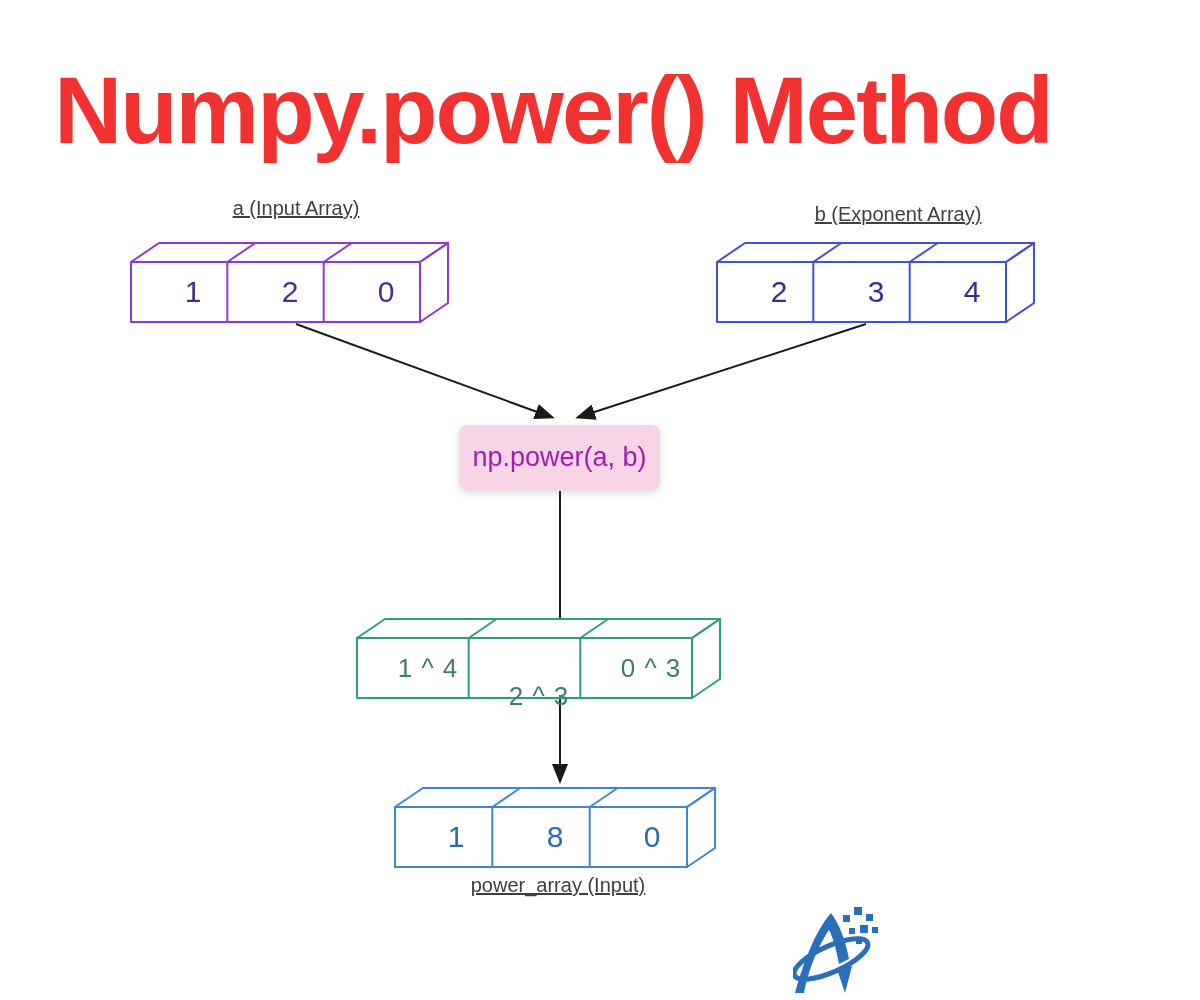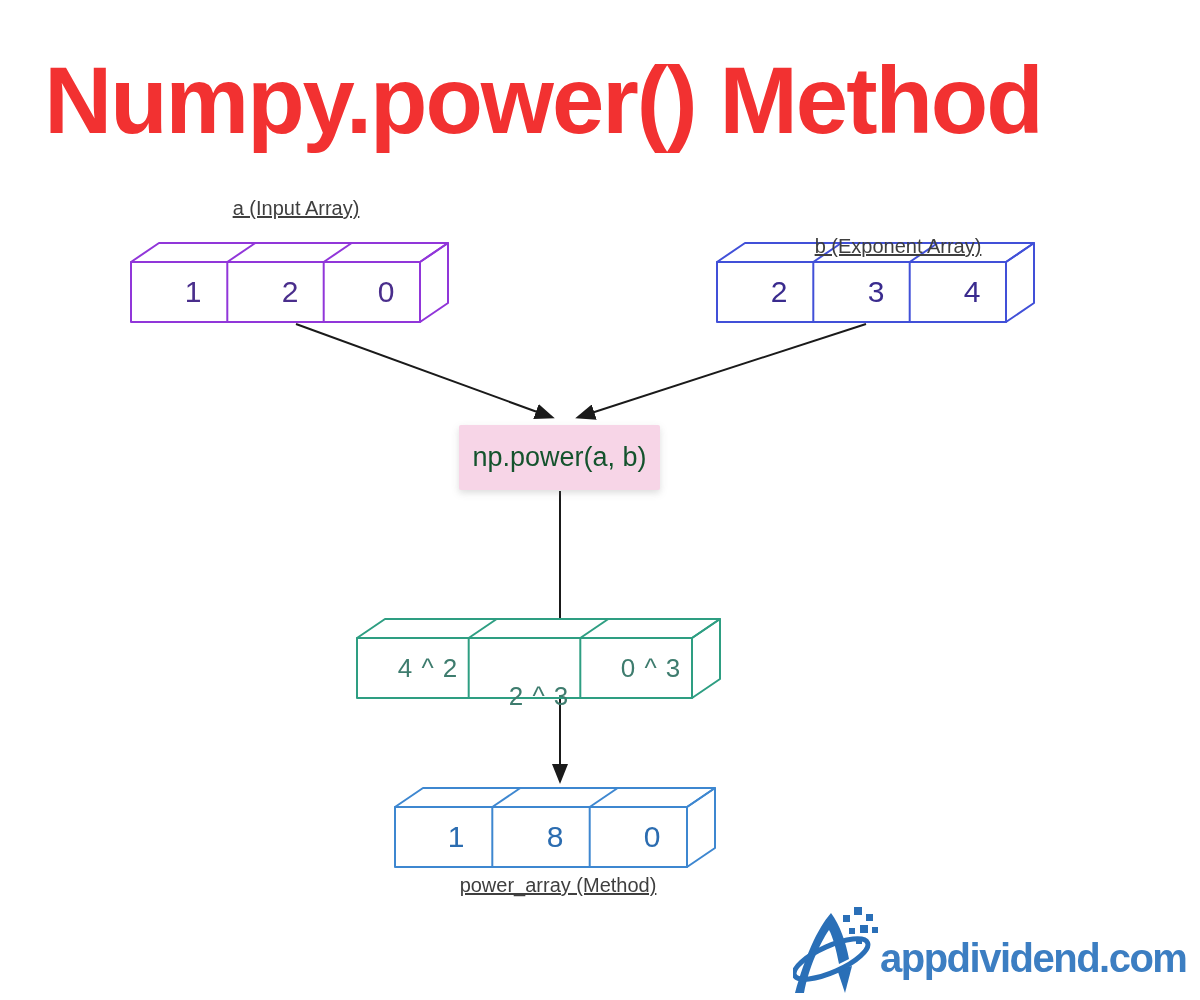--- a/index.html
+++ b/index.html
@@ -2,44 +2,44 @@
 <html><head>
 <meta charset="utf-8">
 <style>
   html,body{margin:0;padding:0;background:#ffffff;}
   .canvas{
     position:relative;width:1200px;height:1000px;background:#ffffff;
     font-family:"Liberation Sans",sans-serif;overflow:hidden;
   }
   .layer{position:absolute;left:0;top:0;}
   .title{
-    position:absolute;left:0;top:52px;width:1082px;margin:2px;
+    position:absolute;left:0;top:52px;width:1082px;margin:12px;
     text-align:center;font-size:94px;font-weight:900;letter-spacing:-2px;
     color:#f23131;line-height:1;white-space:nowrap;
   }
   .arr-label{
     position:absolute;transform:translateX(-50%);
     font-size:20px;color:#3f3f3f;white-space:nowrap;text-decoration:underline;
   }
   .cell{
     position:absolute;width:96px;transform:translateX(-50%);
     text-align:center;white-space:nowrap;
   }
   .cell.num{font-size:30px;}
   .cell.expr{font-size:26px;letter-spacing:1px;}
   .c-a{color:#4a2e8c;}
   .c-b{color:#3a2b8e;}
   .c-g{color:#3e7c6e;}
   .c-o{color:#2b6cb0;}
   .op-box{
     position:absolute;left:459px;top:425px;width:201px;height:65px;
-    background:#f7d5e7;border-radius:2px;
+    background:#f7d5e7;border-radius:8px;
     box-shadow:0 3px 7px rgba(120,120,120,0.25);
     display:flex;align-items:center;justify-content:center;
-    font-size:27px;color:#14532d;
+    font-size:27px;color:#a21caf;
   }
   .brand{
     position:absolute;left:880px;top:936px;
     font-size:40px;font-weight:bold;letter-spacing:-1.5px;
     color:#3c7ec2;white-space:nowrap;
   }
   svg .edge{stroke-linejoin:round;stroke-width:2px;fill:none;}
   svg .wire{stroke:#1a1a1a;stroke-width:2px;fill:none;}
 </style>
 </head>
@@ -104,36 +104,36 @@
       <polygon class="edge" points="687,807 715,788 715,848 687,867" fill="#bfe2f8"></polygon>
       <rect class="edge" x="395" y="807" width="292" height="60" fill="#bfe2f8"></rect>
       <line class="edge" x1="492.3" y1="807" x2="492.3" y2="867"></line>
       <line class="edge" x1="589.7" y1="807" x2="589.7" y2="867"></line>
       <line class="edge" x1="492.3" y1="807" x2="520.3" y2="788"></line>
       <line class="edge" x1="589.7" y1="807" x2="617.7" y2="788"></line>
     </g>
   </svg>
 
   <div class="arr-label" style="left:296px;top:197px;">a (Input Array)</div>
-  <div class="arr-label" style="left:898px;top:203px;margin-top:32px;">b (Exponent Array)</div>
-  <div class="arr-label" style="left:558px;top:874px;">power_array (Method)</div>
+  <div class="arr-label" style="left:898px;top:203px;">b (Exponent Array)</div>
+  <div class="arr-label" style="left:558px;top:874px;">power_array (Input)</div>
 
   <div class="cell num c-a" style="left:193px;top:275px;">1</div>
   <div class="cell num c-a" style="left:290px;top:275px;">2</div>
   <div class="cell num c-a" style="left:386px;top:275px;">0</div>
 
   <div class="cell num c-b" style="left:779px;top:275px;">2</div>
   <div class="cell num c-b" style="left:876px;top:275px;">3</div>
   <div class="cell num c-b" style="left:972px;top:275px;">4</div>
 
   <div class="op-box">
     <span>np.power(a, b)</span>
   </div>
 
-  <div class="cell expr c-g" style="left:428px;top:653px;">4 ^ 2</div>
+  <div class="cell expr c-g" style="left:428px;top:653px;">1 ^ 4</div>
   <div class="cell expr c-g" style="left:539px;top:653px;margin-top:28px;">2 ^ 3</div>
   <div class="cell expr c-g" style="left:651px;top:653px;">0 ^ 3</div>
 
   <div class="cell num c-o" style="left:456px;top:820px;">1</div>
   <div class="cell num c-o" style="left:555px;top:820px;">8</div>
   <div class="cell num c-o" style="left:652px;top:820px;">0</div>
 
   <svg class="layer" style="left:793px;top:903px;" width="92" height="92" viewBox="0 0 92 92">
     <g fill="#2a6fb7">
       <path d="M2,90 C12,54 24,26 38,10 C47,22 53,40 56,56 L46,61 C43,46 40,34 36,27 C27,40 16,64 11,90 Z"></path>
@@ -141,15 +141,14 @@
       <rect x="50" y="12" width="7" height="7"></rect>
       <rect x="61" y="4" width="8" height="8"></rect>
       <rect x="73" y="11" width="7" height="7"></rect>
       <rect x="56" y="25" width="6" height="6"></rect>
       <rect x="67" y="22" width="8" height="8"></rect>
       <rect x="79" y="24" width="6" height="6"></rect>
       <rect x="63" y="35" width="6" height="6"></rect>
     </g>
     <ellipse cx="38" cy="56" rx="40" ry="13" fill="none" stroke="#2a6fb7" stroke-width="5" transform="rotate(-24 38 56)"></ellipse>
   </svg>
-  <div class="brand">appdividend.com</div>
 
 </div>
 
 </body></html>

